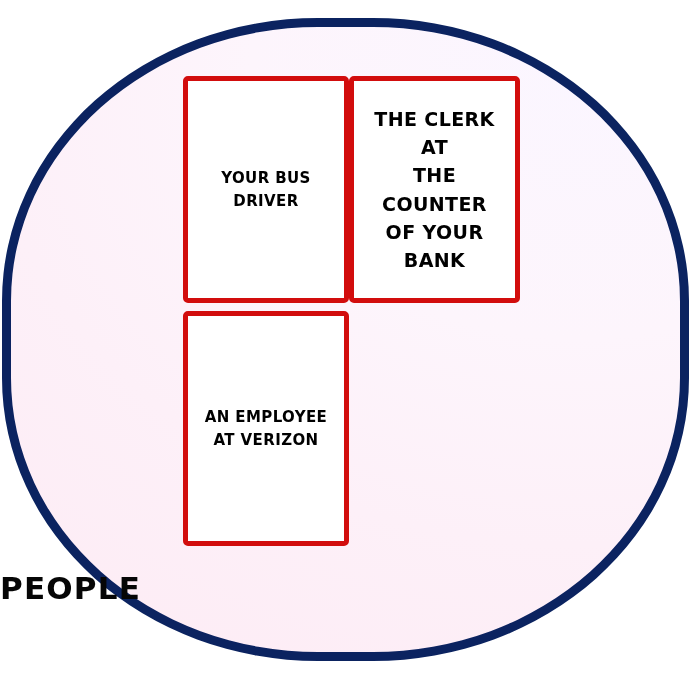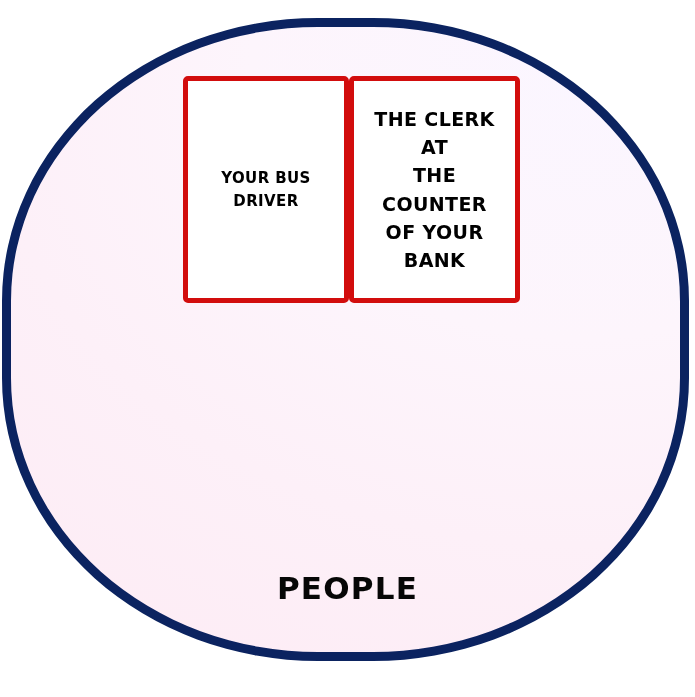--- a/index.html
+++ b/index.html
@@ -78,21 +78,21 @@
   .card.narrow .card-text {
     font-size: 15px;
   }
 
   
   .caption {
     position: absolute;
     left: 0;
     top: 570px;
     width: 695px;
-    text-align: center;
+    text-align: left;
     z-index: 4;
   }
   .caption-text {
     font-family: "DejaVu Sans", "Liberation Sans", sans-serif;
     font-weight: bold;
     font-size: 31px;
     letter-spacing: 1.2px;
     color: #060606;
     text-transform: uppercase;
     display: inline-block;
@@ -111,20 +111,24 @@
       <span class="card-text">YOUR BUS
 DRIVER</span>
     </div>
 
     <div class="card">
       <span class="card-text">THE CLERK AT
 THE COUNTER
 OF YOUR BANK</span>
     </div>
 
+    <div class="card narrow">
+      <span class="card-text">AN EMPLOYEE
+AT VERIZON</span>
+    </div>
 
 
   </div>
 
   <div class="caption">
     <span class="caption-text">PEOPLE</span>
   </div>
 
 </div>
 

